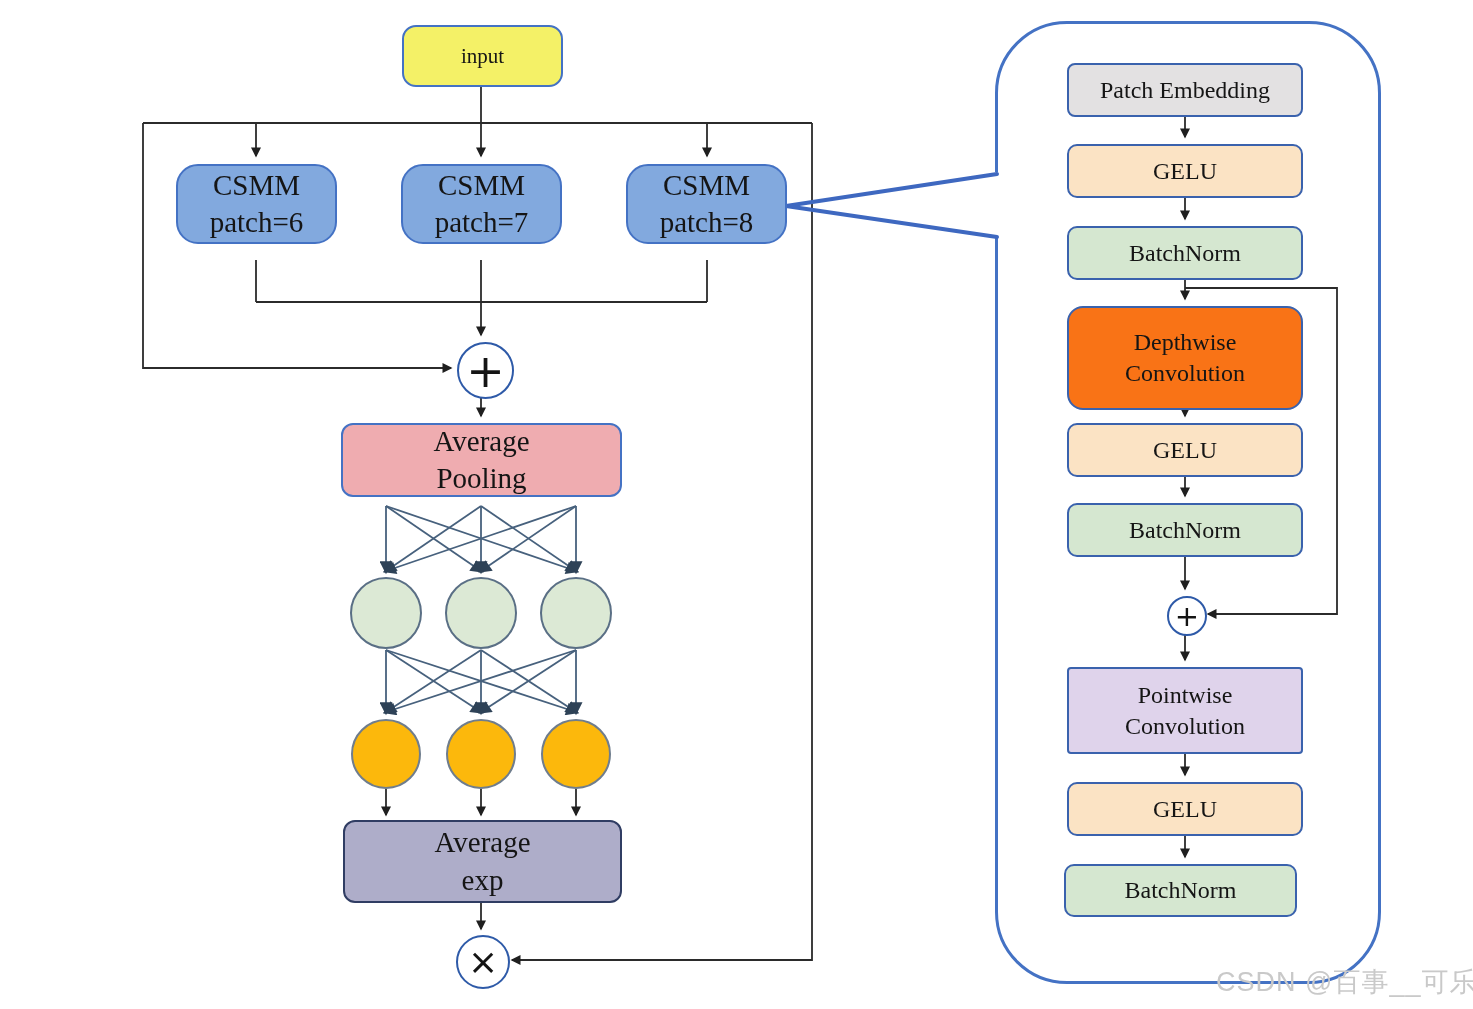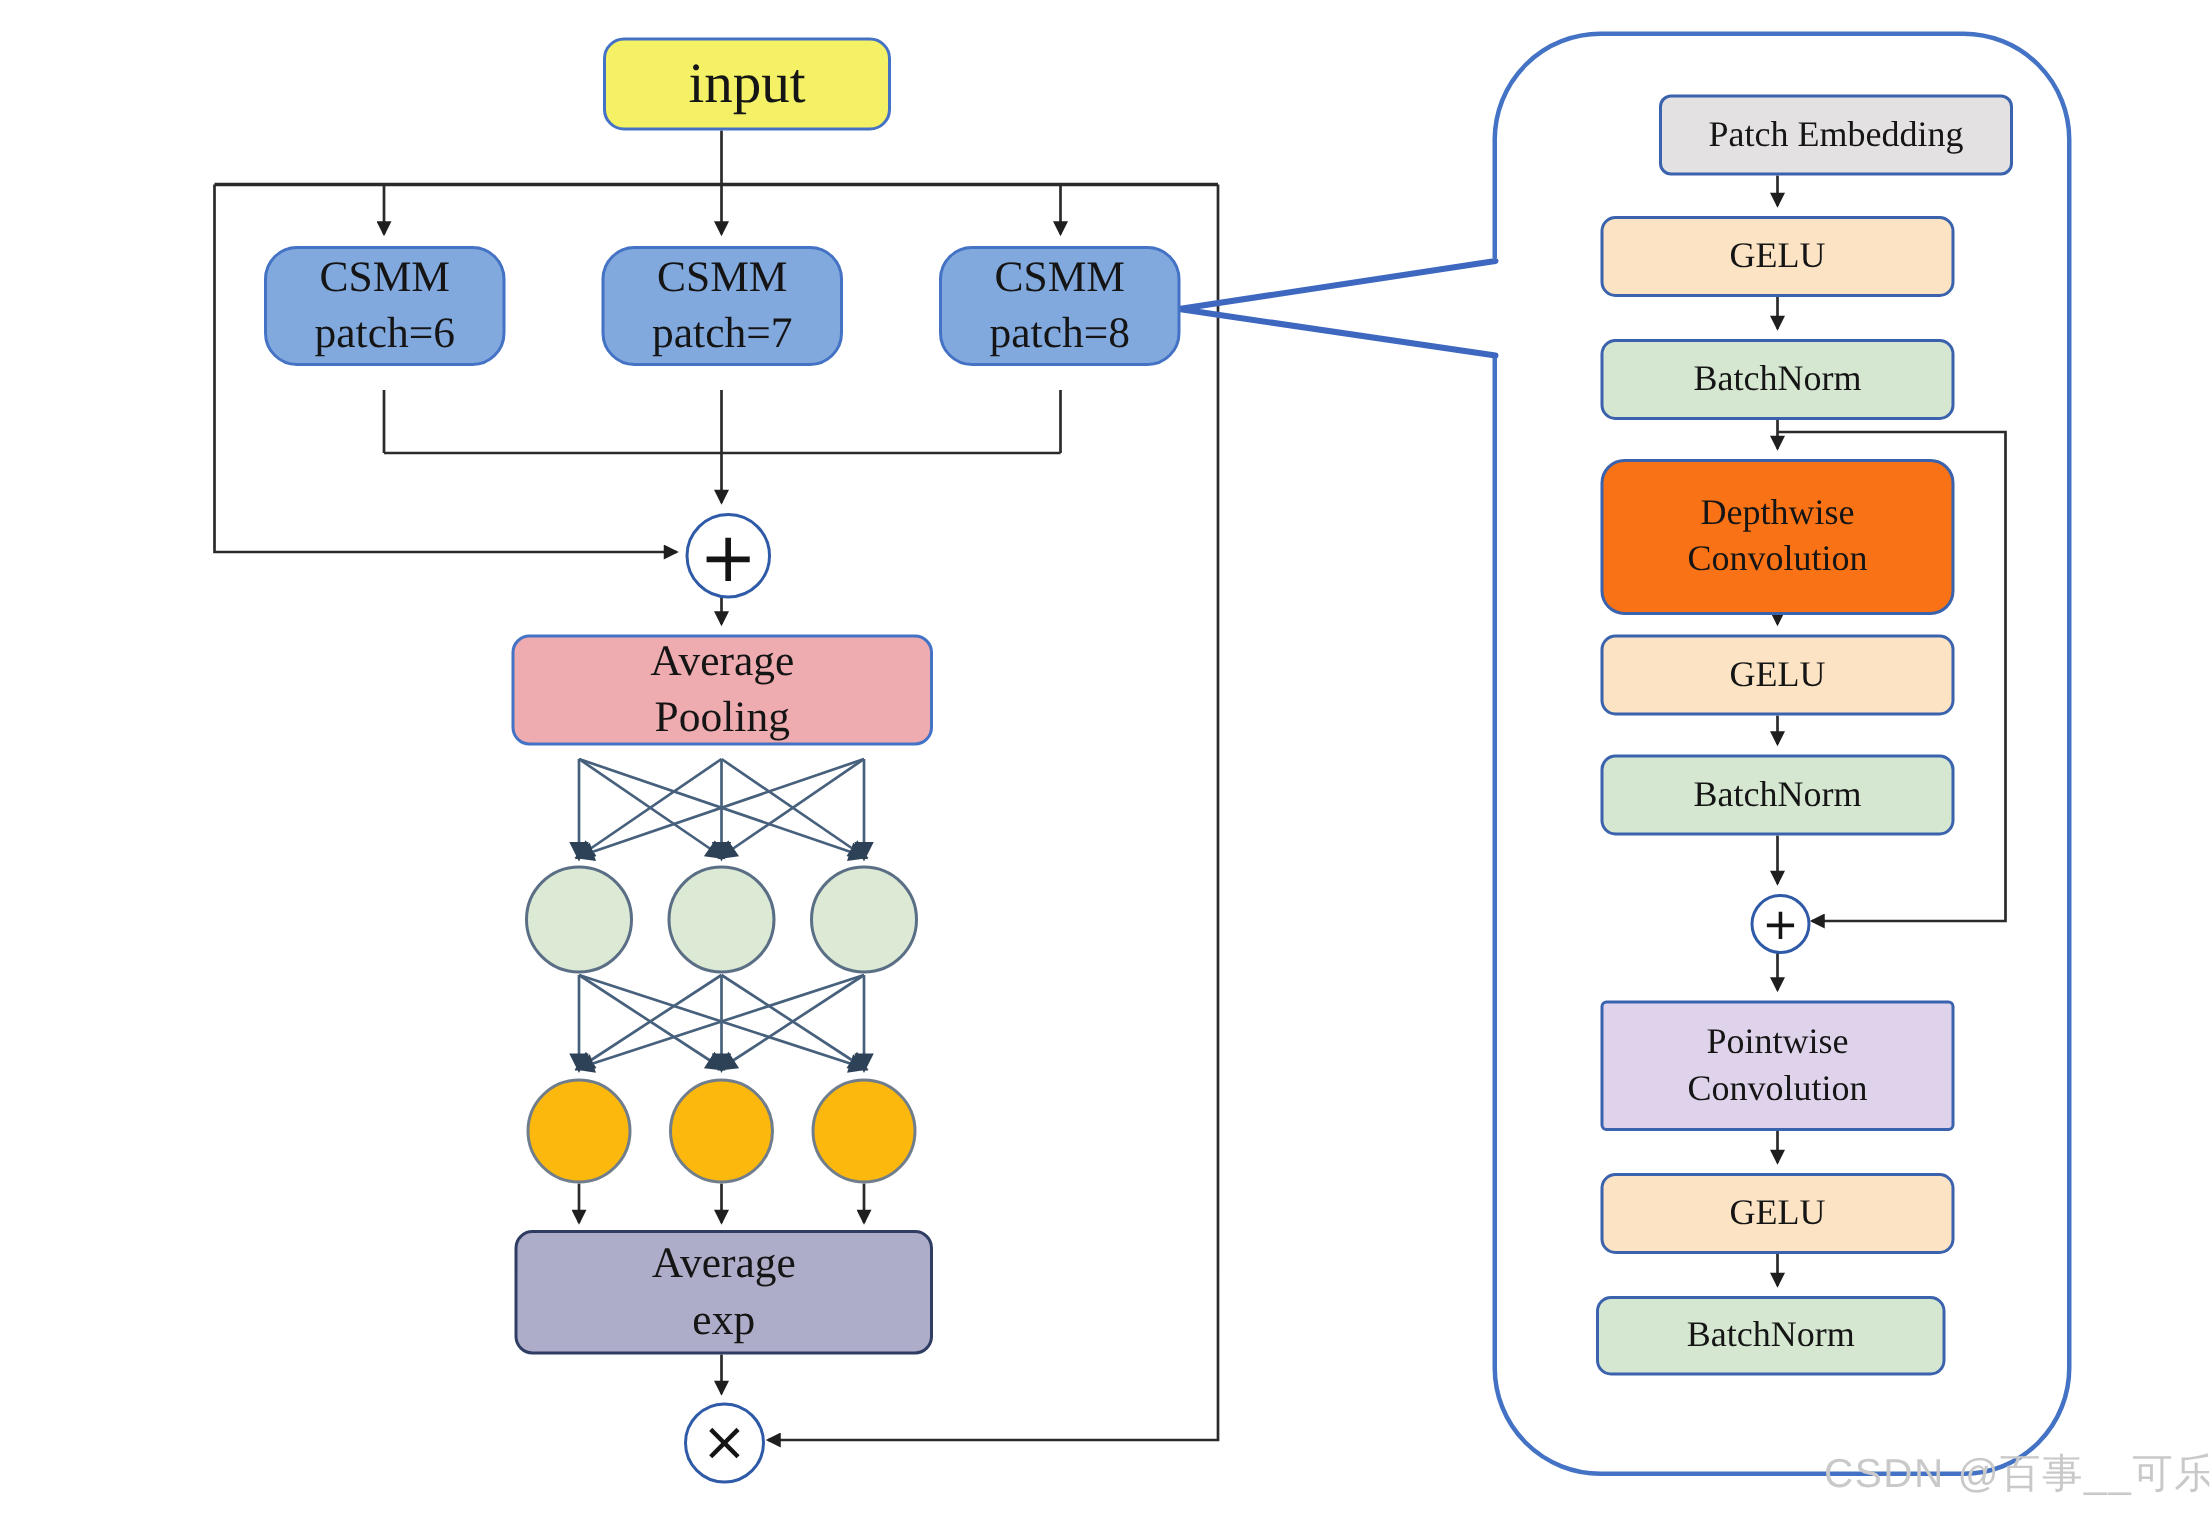--- a/index.html
+++ b/index.html
@@ -6,42 +6,42 @@
   .canvas{
     position:relative;width:1473px;height:1009px;background:#ffffff;overflow:hidden;
     font-family:"Liberation Serif", serif;color:#151515;
   }
   .wires{position:absolute;left:0;top:0;z-index:3;pointer-events:none;}
   .box{
     position:absolute;z-index:4;display:flex;align-items:center;justify-content:center;
     text-align:center;white-space:pre-line;box-sizing:border-box;line-height:1.28;
   }
   
-  .input-box{left:402px;top:25px;width:192px;height:62px;background:#F4F167;border:2.5px solid #4472c4;border-radius:14px;font-size:38px;}
+  .input-box{left:402px;top:25px;width:161px;height:62px;background:#F4F167;border:2.5px solid #4472c4;border-radius:14px;font-size:21px;}
   .csmm{width:161px;height:80px;background:#82A9DE;border:2.5px solid #4472c4;border-radius:22px;font-size:29px;top:164px;}
   .csmm1{left:176px;} .csmm2{left:401px;} .csmm3{left:626px;}
   .avgpool{left:341px;top:423px;width:281px;height:74px;background:#EFACB0;border:2.5px solid #4472c4;border-radius:12px;font-size:29px;}
   .chexp{left:343px;top:820px;width:279px;height:83px;background:#AEADC9;border:2.5px solid #303D63;border-radius:12px;font-size:29px;}
   .opcircle{
     position:absolute;z-index:4;background:#ffffff;border:2.5px solid #2e5aa8;border-radius:50%;
     display:flex;align-items:center;justify-content:center;font-family:"DejaVu Sans",sans-serif;line-height:1;color:#141414;
   }
   .sum-left{left:457px;top:342px;width:53px;height:53px;font-size:46px;}
   .mult{left:456px;top:935px;width:50px;height:50px;font-size:36px;}
   .sum-right{left:1167px;top:596px;width:36px;height:36px;font-size:29px;}
   .neuron{position:absolute;z-index:4;border-radius:50%;box-sizing:border-box;}
   .neuron.green{width:72px;height:72px;background:#DCE9D5;border:2.5px solid #5a6f85;top:577px;}
   .neuron.orange{width:70px;height:70px;background:#FCB80C;border:2.5px solid #6f7d8d;top:719px;}
   .ng1{left:350px;} .ng2{left:445px;} .ng3{left:540px;}
   .no1{left:351px;} .no2{left:446px;} .no3{left:541px;}
   
   .panel{position:absolute;z-index:1;left:995px;top:21px;width:386px;height:963px;border:3px solid #4472c4;border-radius:72px;box-sizing:border-box;background:#ffffff;}
   .panel-gap{position:absolute;z-index:2;left:989px;top:172px;width:14px;height:66px;background:#ffffff;}
   .rbox{left:1067px;width:236px;height:54px;border:2px solid #3a62ad;border-radius:10px;font-size:24px;}
-  .r-pe{top:63px;background:#E3E1E2;border-radius:8px;margin-left:39px;}
+  .r-pe{top:63px;background:#E3E1E2;border-radius:8px;}
   .r-gelu1{top:144px;background:#FBE3C4;}
   .r-bn1{top:226px;background:#D5E7D0;}
   .r-dw{top:306px;height:104px;background:#f97316;border-radius:16px;}
   .r-gelu2{top:423px;background:#FBE3C4;}
   .r-bn2{top:503px;background:#D5E7D0;}
   .r-pw{top:667px;height:87px;background:#DFD3EB;border-radius:4px;font-family:Liberation Serif, serif;}
   .r-gelu3{top:782px;background:#FBE3C4;}
   .r-bn3{left:1064px;top:864px;width:233px;height:53px;background:#D5E7D0;}
   .watermark{
     position:absolute;z-index:5;left:1216px;top:964px;font-family:"Liberation Sans",sans-serif;

